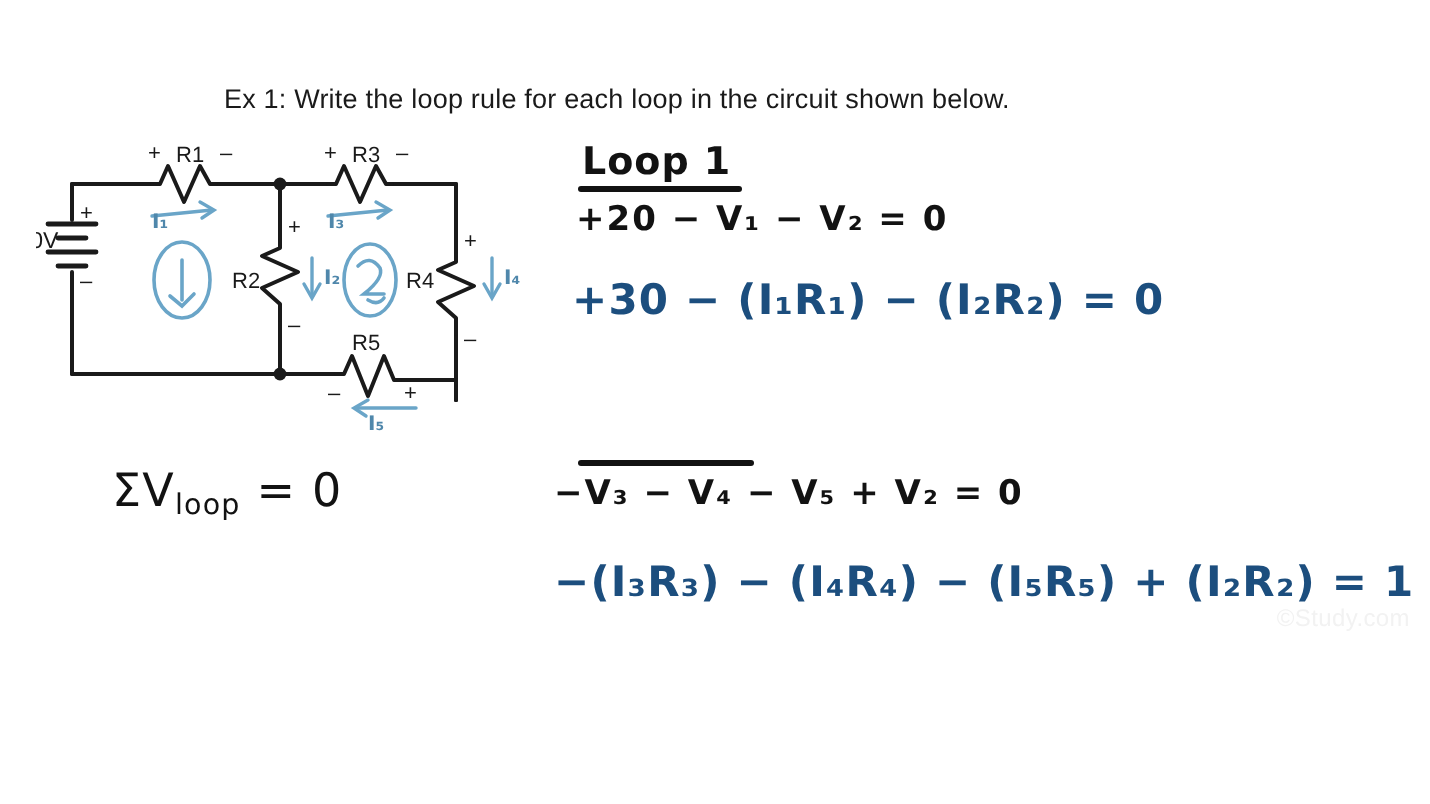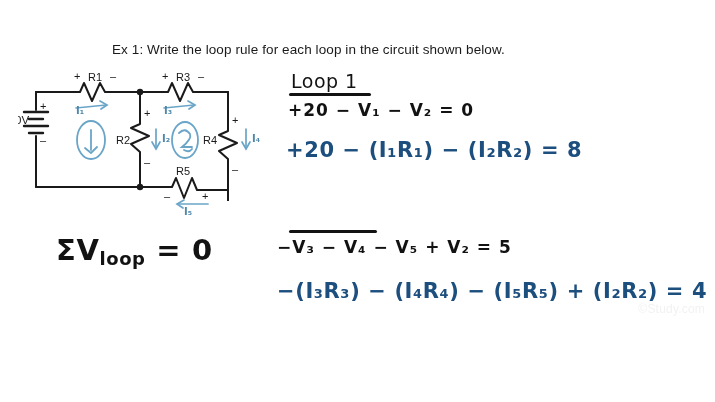--- a/index.html
+++ b/index.html
@@ -34,43 +34,43 @@
   .hand {
     position: absolute;
     font-family: "DejaVu Sans", sans-serif;
     white-space: nowrap;
   }
   .hand-black { color: #121212; }
   .hand-blue  { color: #1c4e7e; }
 
   .loop-head {
     font-size: 19px;
-    font-weight: 400;
+    font-weight: 700;
     letter-spacing: 0.5px;
   }
   .loop-underline {
     position: absolute;
     height: 2.6px;
     background: #121212;
     border-radius: 2px;
   }
 
   .eq-main {
     font-size: 17px;
     font-weight: 700;
     letter-spacing: 1px;
   }
   .eq-sub {
     font-size: 21px;
     font-weight: 700;
     letter-spacing: 0.6px;
   }
   .formula {
-    font-size: 29px;
-    font-weight: 700;
+    font-size: 23px;
+    font-weight: 400;
     letter-spacing: 0.6px;
   }
 
   sub { font-size: 0.62em; vertical-align: baseline; position: relative; top: 0.28em; }
 
   
   .watermark {
     position: absolute;
     right: 10px;
     bottom: 8px;
@@ -208,21 +208,21 @@
   </div>
 
   <div class="hand hand-black formula" style="left:56px; top:233px;">
     <span>ΣV</span><sub>loop</sub>
     <span>= 0</span>
   </div>
 
   <div class="hand hand-black loop-head" style="left:291px; top:70px;">Loop 1</div>
   <div class="loop-underline" style="left:289px; top:93px; width:82px;"></div>
   <div class="hand hand-black eq-main" style="left:288px; top:100px;">+20 − V₁ − V₂ = 0</div>
-  <div class="hand hand-blue eq-sub" style="left:286px; top:138px;">+20 − (I₁R₁) − (I₂R₂) = 8</div>
+  <div class="hand hand-blue eq-sub" style="left:286px; top:138px;">+30 − (I₁R₁) − (I₂R₂) = 0</div>
 
   <div class="loop-underline" style="left:289px; top:230px; width:88px;"></div>
-  <div class="hand hand-black eq-main" style="left:277px; top:237px;">−V₃ − V₄ − V₅ + V₂ = 5</div>
-  <div class="hand hand-blue eq-sub" style="left:277px; top:279px;">−(I₃R₃) − (I₄R₄) − (I₅R₅) + (I₂R₂) = 4</div>
+  <div class="hand hand-black eq-main" style="left:277px; top:237px;">−V₃ − V₄ − V₅ + V₂ = 0</div>
+  <div class="hand hand-blue eq-sub" style="left:277px; top:279px;">−(I₃R₃) − (I₄R₄) − (I₅R₅) + (I₂R₂) = 1</div>
 
   <div class="watermark">©Study.com</div>
 
 </div>
 
 </body></html>

